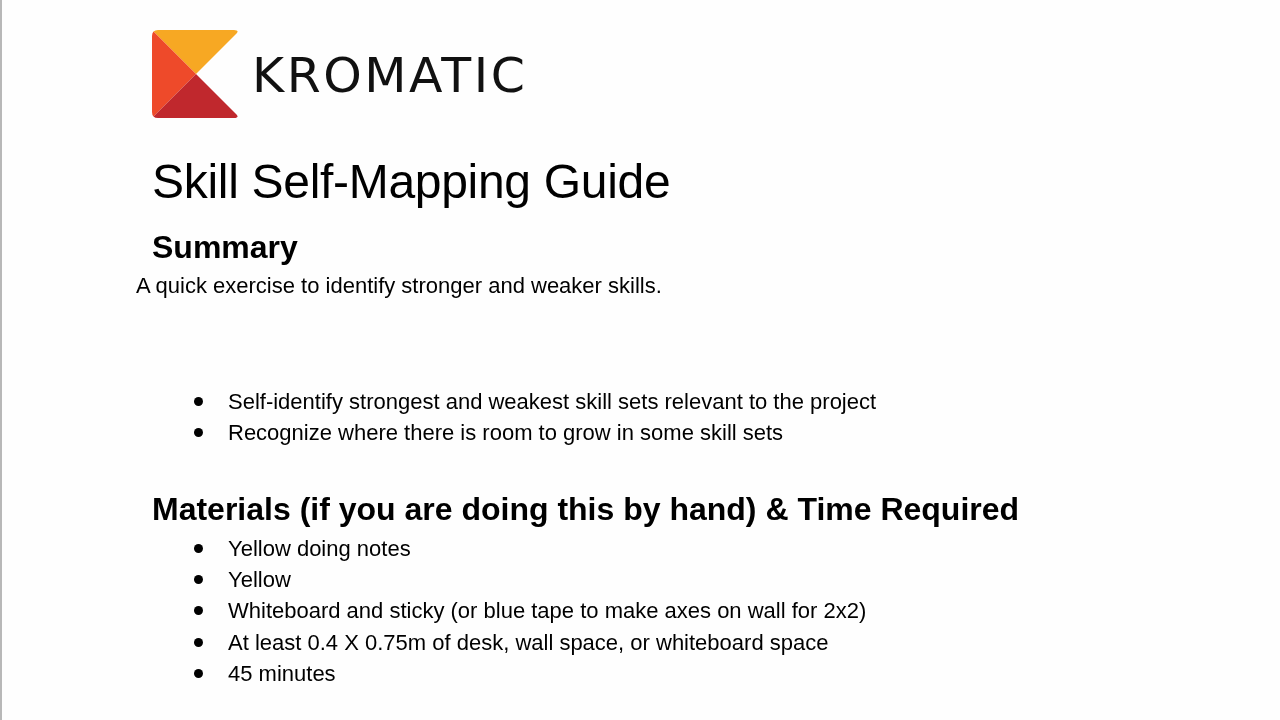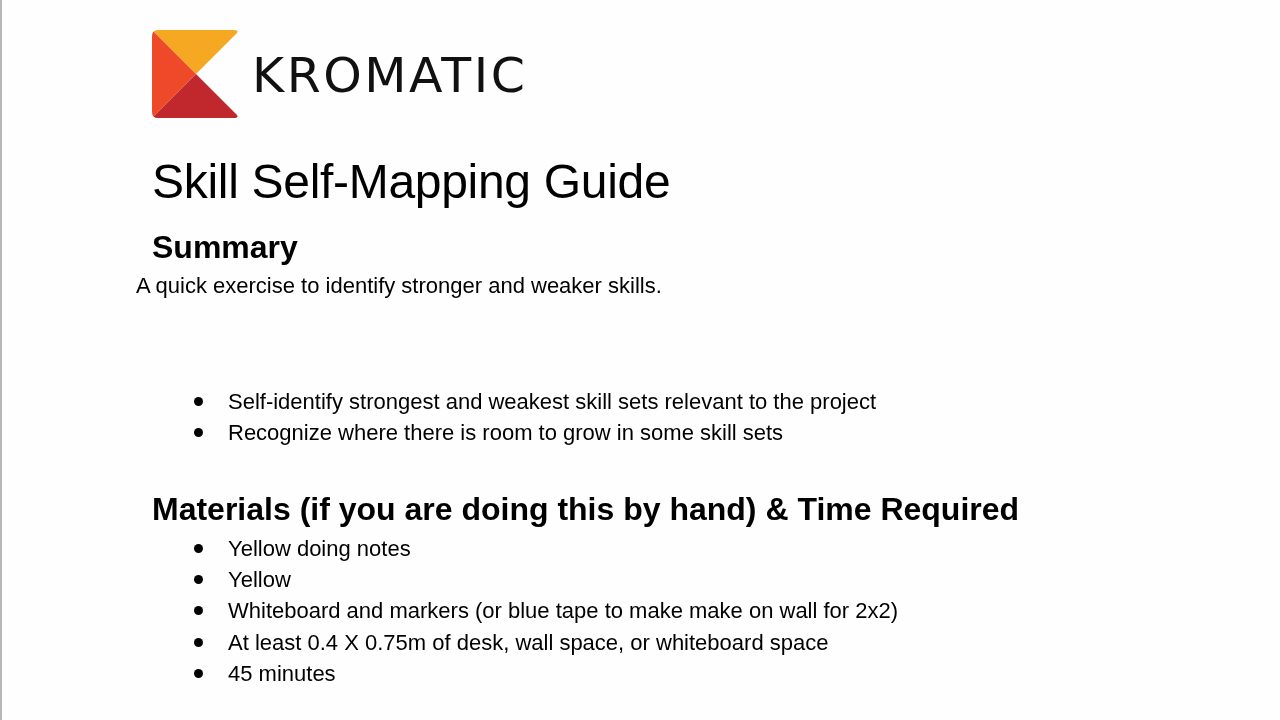--- a/index.html
+++ b/index.html
@@ -90,18 +90,18 @@
 
   <ul class="objectives-list">
     <li><span class="bullet"></span><span>Self-identify strongest and weakest skill sets relevant to the project</span></li>
     <li><span class="bullet"></span><span>Recognize where there is room to grow in some skill sets</span></li>
   </ul>
 
   <h2 class="materials-h">Materials (if you are doing this by hand) &amp; Time Required</h2>
   <ul class="materials-list">
     <li><span class="bullet"></span><span>Yellow doing notes</span></li>
     <li><span class="bullet"></span><span>Yellow</span></li>
-    <li><span class="bullet"></span><span>Whiteboard and markers (or blue tape to make make on wall for 2x2)</span></li>
+    <li><span class="bullet"></span><span>Whiteboard and sticky (or blue tape to make axes on wall for 2x2)</span></li>
     <li><span class="bullet"></span><span>At least 0.4 X 0.75m of desk, wall space, or whiteboard space</span></li>
     <li><span class="bullet"></span><span>45 minutes</span></li>
   </ul>
 
 </div>
 
 </body></html>

